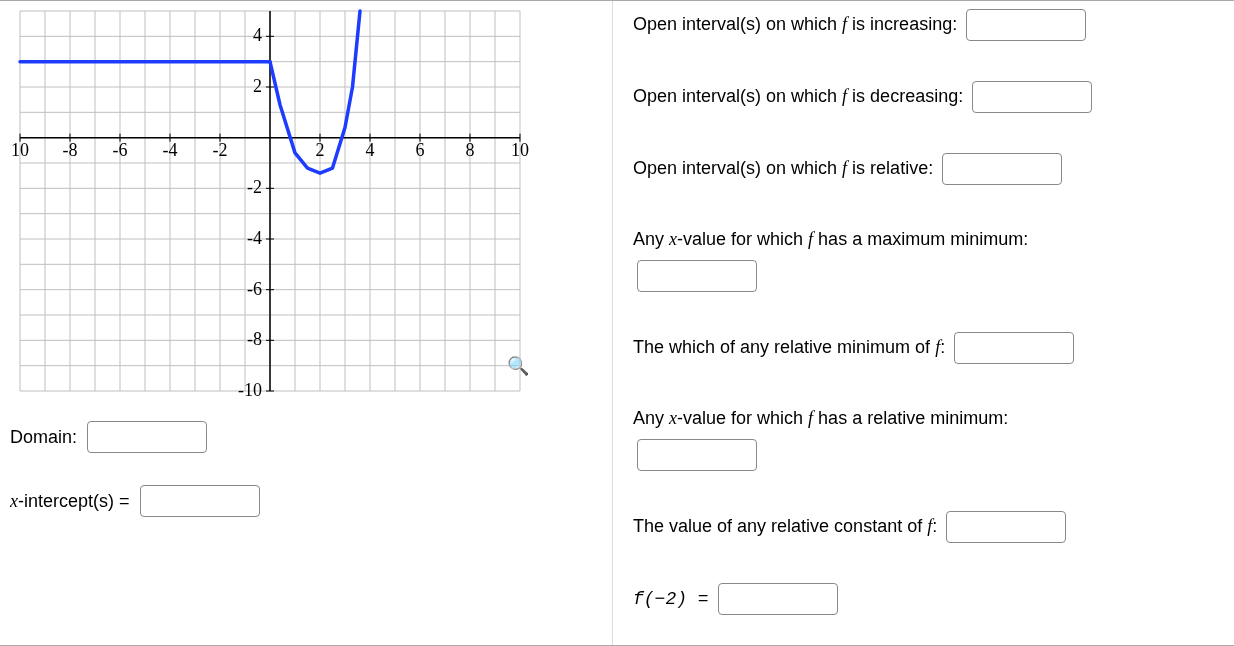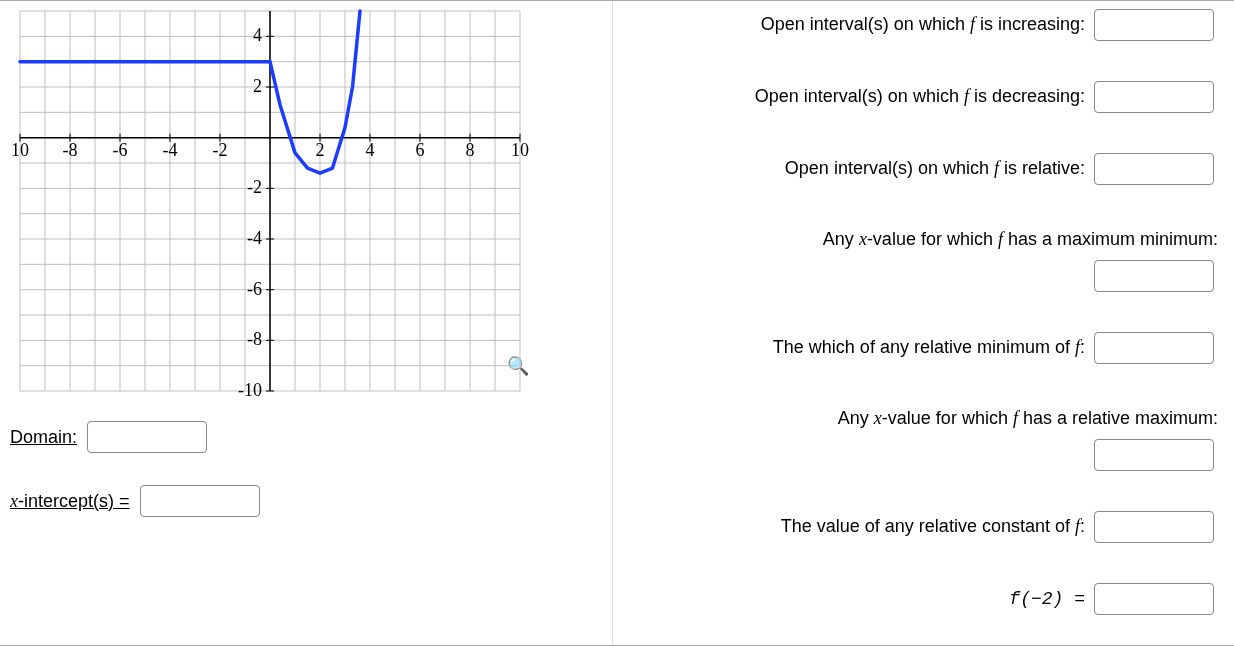--- a/index.html
+++ b/index.html
@@ -26,42 +26,41 @@
   }
   .divider {
     width: 1px;
     background: #ddd;
     margin: 0 12px;
     height: 100%;
   }
   .right {
     flex: 1;
     padding: 8px 16px 8px 8px;
-    text-align: right;
   }
   .grid-holder {
     position: relative;
     width: 520px;
     height: 400px;
     margin-bottom: 20px;
   }
   .mag {
     position: absolute;
     right: 0;
     bottom: 24px;
     font-size: 18px;
     color: #555;
   }
   .qrow {
     display: flex;
     align-items: center;
     margin: 12px 0 32px 0;
     white-space: nowrap;
   }
-  .qrow .label { margin-right: 6px; text-decoration: underline; }
+  .qrow .label { margin-right: 6px; }
   .blank {
     display: inline-block;
     border: 1px solid #888;
     border-radius: 4px;
     height: 32px;
     width: 120px;
     margin: 0 4px;
     vertical-align: middle;
     background: #fff;
   }
@@ -205,21 +204,21 @@
       <span>Any </span><span class="fvar">x</span><span>-value for which </span><span class="fvar">f</span><span> has a maximum minimum:</span><br>
       <span class="blank"></span>
     </div>
 
     <div class="item">
       <span>The which of any relative minimum of </span><span class="fvar">f</span><span>:</span>
       <span class="blank"></span>
     </div>
 
     <div class="item stacked">
-      <span>Any </span><span class="fvar">x</span><span>-value for which </span><span class="fvar">f</span><span> has a relative maximum:</span><br>
+      <span>Any </span><span class="fvar">x</span><span>-value for which </span><span class="fvar">f</span><span> has a relative minimum:</span><br>
       <span class="blank"></span>
     </div>
 
     <div class="item">
       <span>The value of any relative constant of </span><span class="fvar">f</span><span>:</span>
       <span class="blank"></span>
     </div>
 
     <div class="item">
       <span class="math ital">f(−2) =</span>

